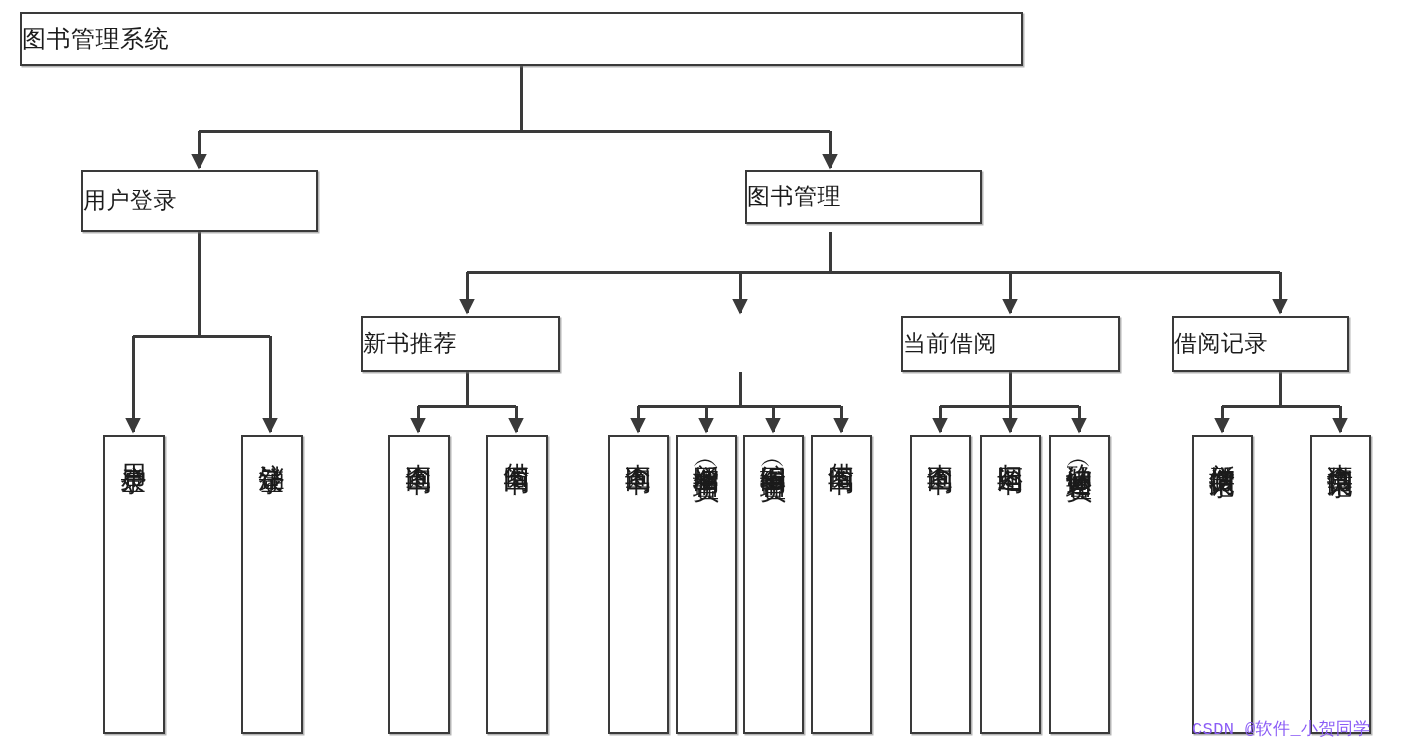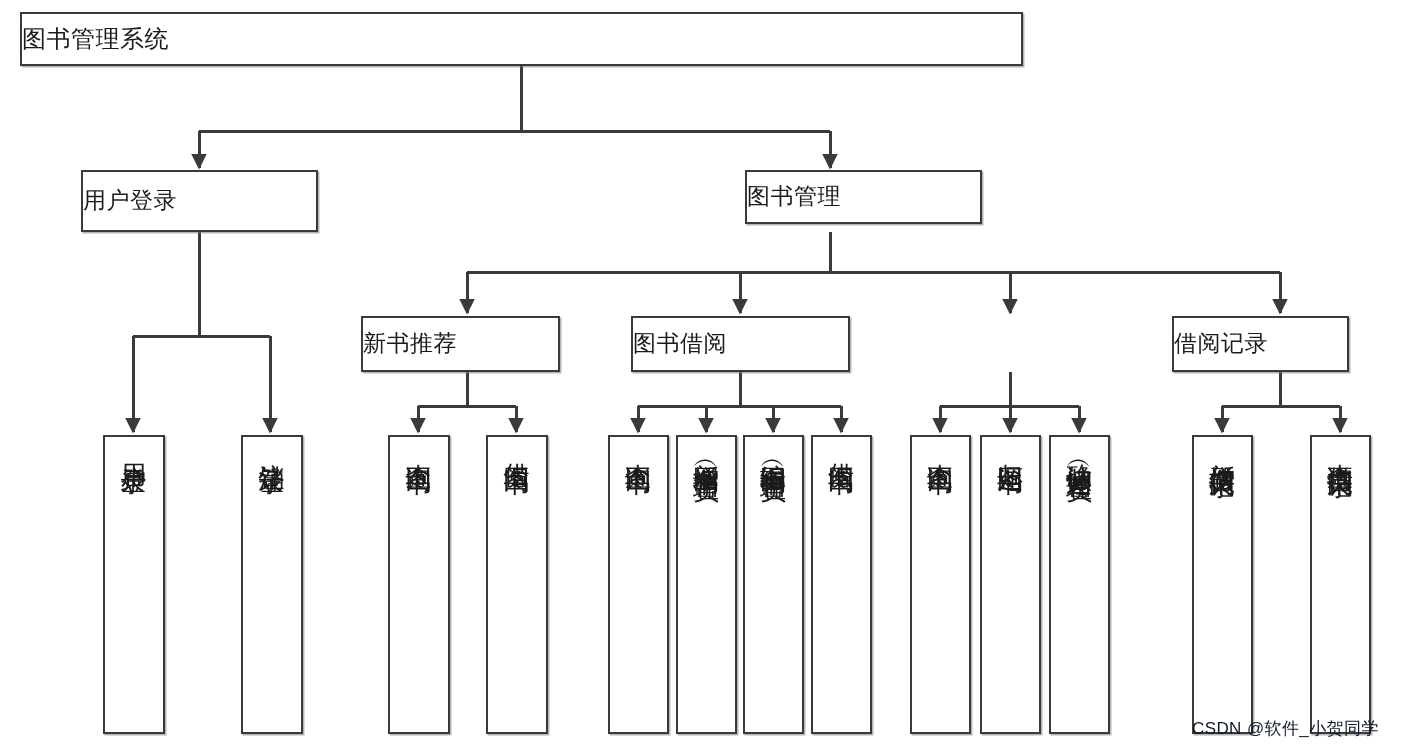--- a/index.html
+++ b/index.html
@@ -58,24 +58,24 @@
     writing-mode: vertical-rl;
     text-orientation: upright;
     font-size: 26px;
     line-height: 1.0;
     letter-spacing: 2px;
     margin: 0 auto;
   }
   .watermark {
     position: absolute;
     font-size: 17px;
-    color: #0f172a;
+    color: #8b5cf6;
     letter-spacing: 0.4px;
     white-space: nowrap;
-    font-family: Liberation Sans, sans-serif;
+    font-family: Liberation Mono, monospace;
   }
 </style>
 </head>
 <body>
 
 <div id="diagram-root">
 
   <svg id="diagram-svg" viewBox="0 0 1405 747" xmlns="http://www.w3.org/2000/svg">
     <defs>
       <marker id="arrow" viewBox="0 0 10 10" refX="9" refY="5" markerWidth="5.2" markerHeight="5.2" orient="auto-start-reverse">
@@ -134,22 +134,22 @@
   <div class="node-box node-h" style="left:81px; top:170px; width:237px; height:62px;">
     <span class="node-label">用户登录</span>
   </div>
   <div class="node-box node-h" style="left:711px; top:170px; width:237px; height:54px;margin-left:34px;">
     <span class="node-label">图书管理</span>
   </div>
 
   <div class="node-box node-h" style="left:361px; top:316px; width:199px; height:56px;">
     <span class="node-label">新书推荐</span>
   </div>
-  <div class="node-box node-h" style="left:631px; top:316px; width:219px; height:56px;">
-    <span class="node-label">图书借阅</span>
+  <div class="node-box node-h" style="left:901px; top:316px; width:219px; height:56px;">
+    <span class="node-label">当前借阅</span>
   </div>
   <div class="node-box node-h" style="left:1172px; top:316px; width:177px; height:56px;">
     <span class="node-label">借阅记录</span>
   </div>
 
   <div class="node-box node-v" style="left:103px; top:435px; width:62px; height:299px;">
     <span class="node-label">用户登录</span>
   </div>
   <div class="node-box node-v" style="left:241px; top:435px; width:62px; height:299px;">
     <span class="node-label">注销登录</span>

